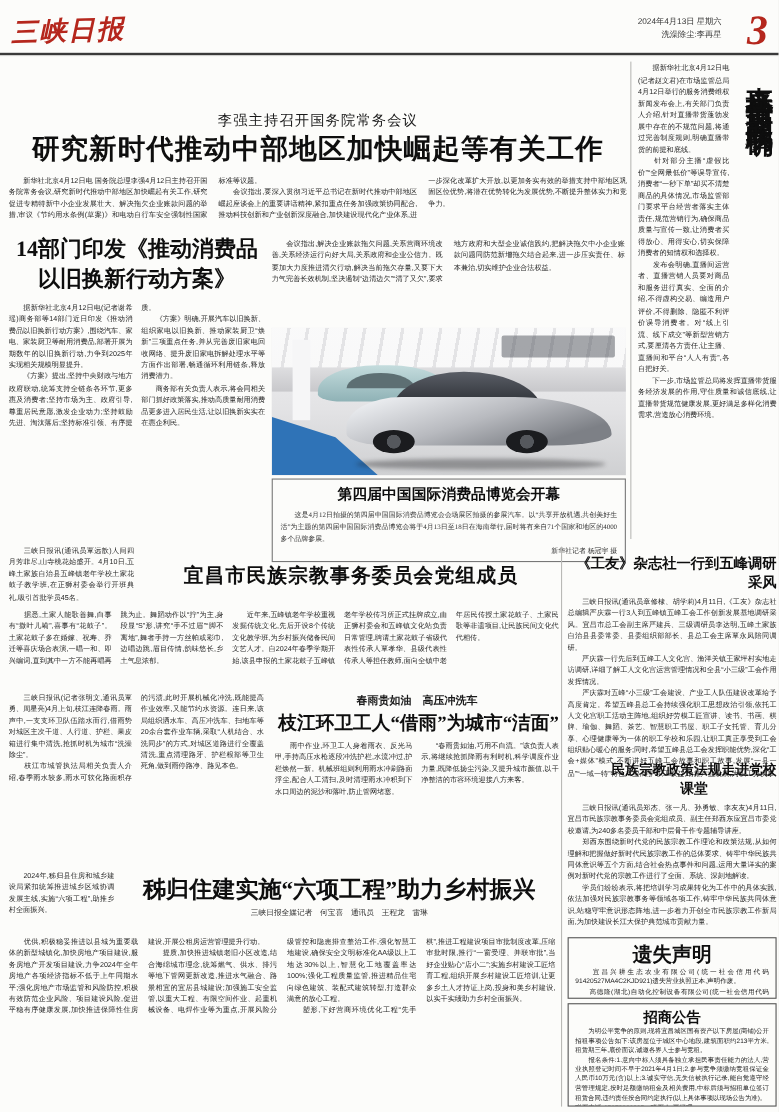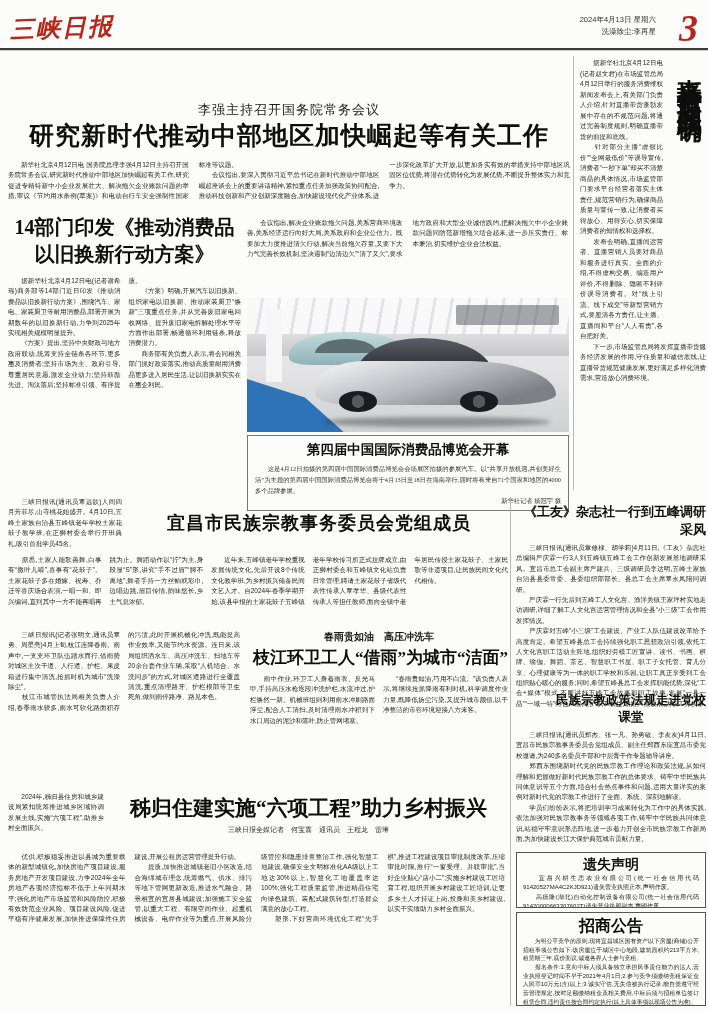--- a/index.html
+++ b/index.html
@@ -132,25 +132,25 @@
   .zg-lead { width:96px; height:54px; margin-right:8px; }
   .zg-headcol { flex:1; text-align:center; }
   .zg-kicker { font-size:10px; font-family:"Liberation Serif", serif; font-weight:bold; }
   .zg-head { font-size:21px; margin-top:2px; }
   .zg-byline { font-size:7px; color:#333; margin-top:3px; }
   .zg-body { margin-top:6px; height:150px; column-count:4; column-gap:9px; }
 
   
   .lostbox { position:absolute; left:516px; top:852px; width:190px; height:56px;
     border:1.5px solid #555; padding:3px 6px; overflow:hidden; }
-  .lostbox .ntitle { text-align:center; font-size:14px;font-family:Liberation Serif, serif; }
+  .lostbox .ntitle { text-align:center; font-size:18px;font-family:Liberation Serif, serif; }
   .lostbox .nbody { font-size:6px; line-height:1.55; text-align:justify; white-space:pre-line; }
   .tenderbox { position:absolute; left:516px; top:912px; width:190px; height:94px;
     border:1.5px solid #555; padding:3px 6px; overflow:hidden; }
-  .tenderbox .ntitle { text-align:center; font-size:16px; }
+  .tenderbox .ntitle { text-align:center; font-size:13px; }
   .tenderbox .nbody { font-size:5.8px; line-height:1.5; text-align:justify; white-space:pre-line; }
   .tenderbox .ncontact { font-size:6px; line-height:1.5; font-weight:bold; }
 
   
   .vrule1 { position:absolute; left:573px; top:56px; height:434px; width:1px; background:#b9b9b6; }
   .vrule2 { position:absolute; left:510px; top:497px; height:509px; width:1px; background:#b9b9b6; }
 </style>
 </head>
 <body>
 

